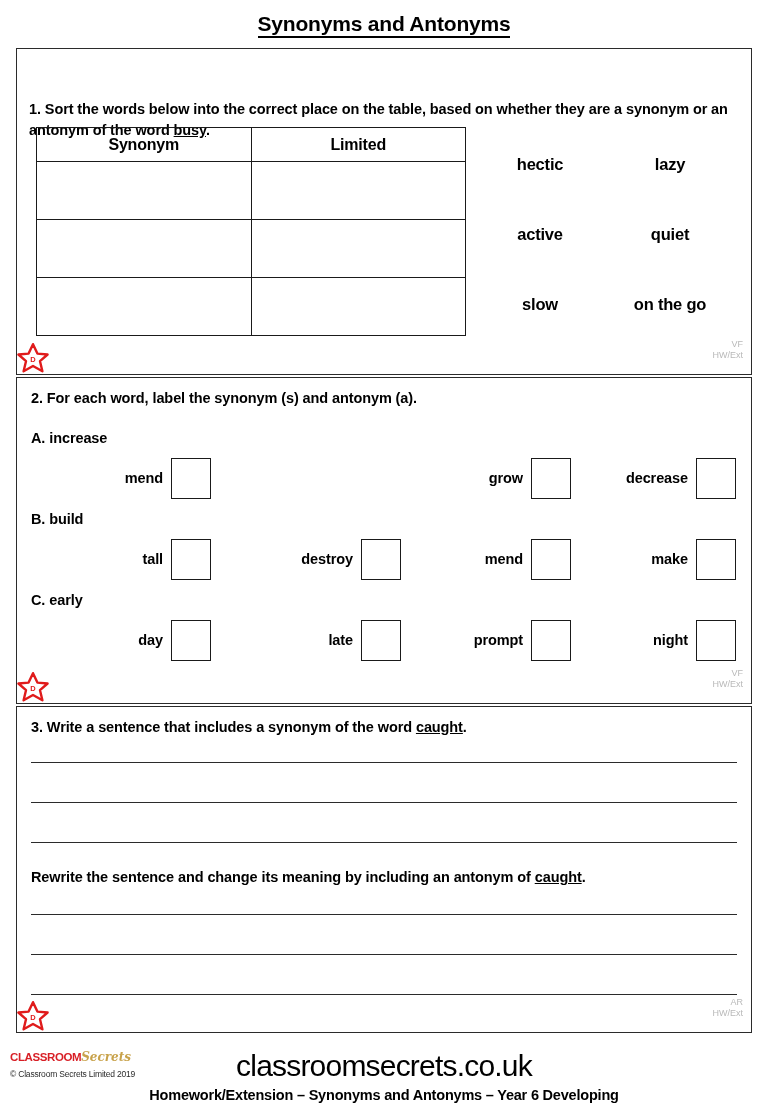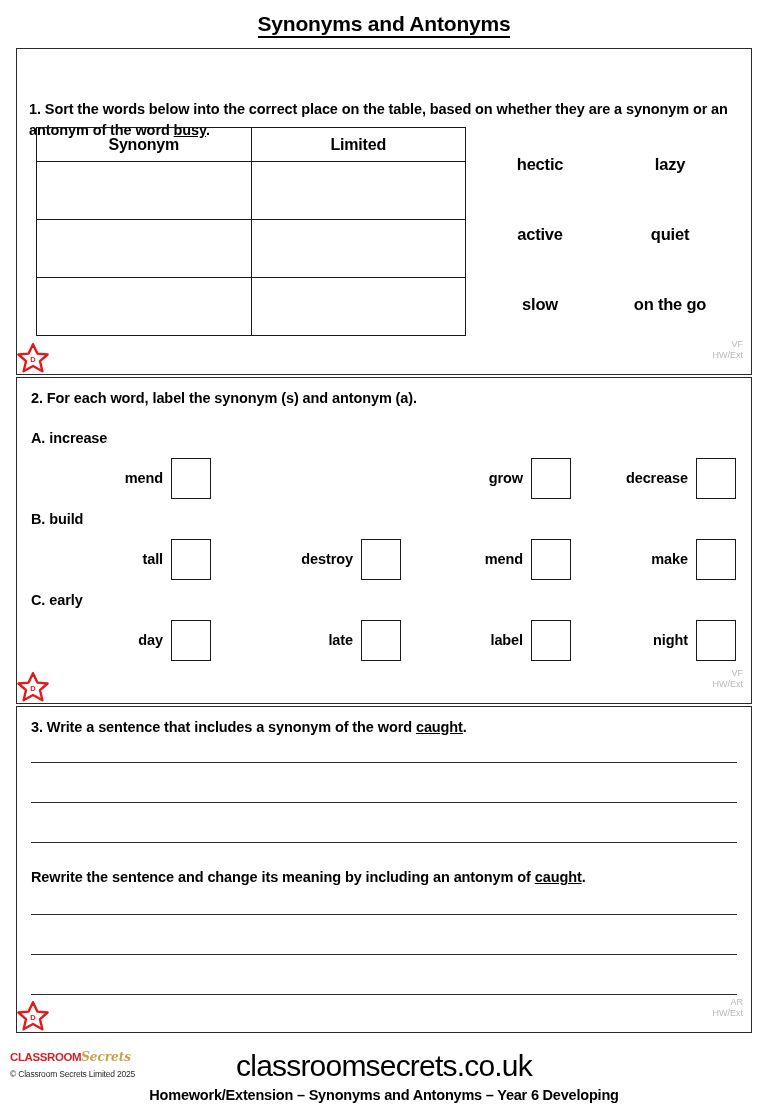--- a/index.html
+++ b/index.html
@@ -320,21 +320,21 @@
   <div class="ans-row" style="top:240px;">
     <div class="ans-item col-0">
       <span class="w">day</span>
       <span class="ans-box"></span>
     </div>
     <div class="ans-item col-1">
       <span class="w">late</span>
       <span class="ans-box"></span>
     </div>
     <div class="ans-item col-2">
-      <span class="w">label</span>
+      <span class="w">prompt</span>
       <span class="ans-box"></span>
     </div>
     <div class="ans-item col-3">
       <span class="w">night</span>
       <span class="ans-box"></span>
     </div>
   </div>
 
   <div class="corner-code" style="top:290px;">
     <div>VF</div>
@@ -379,18 +379,18 @@
   </svg>
   <div class="d">D</div>
 </div>
 
 <div class="footer">
 
   <div class="logo-wrap">
     <div class="logo-mark">
       <span>CLASSROOM</span><span class="script">Secrets</span>
     </div>
-    <div class="logo-copy">© Classroom Secrets Limited 2025</div>
+    <div class="logo-copy">© Classroom Secrets Limited 2019</div>
   </div>
 
   <div class="brand-url">classroomsecrets.co.uk</div>
   <div class="brand-sub">Homework/Extension – Synonyms and Antonyms – Year 6 Developing</div>
 </div>
 
 </body></html>

